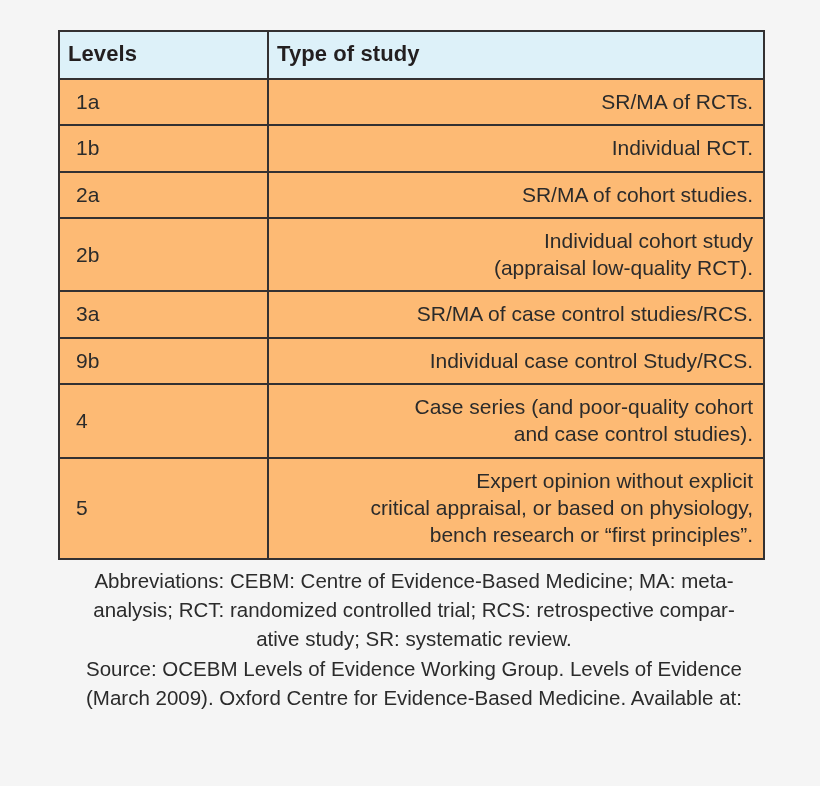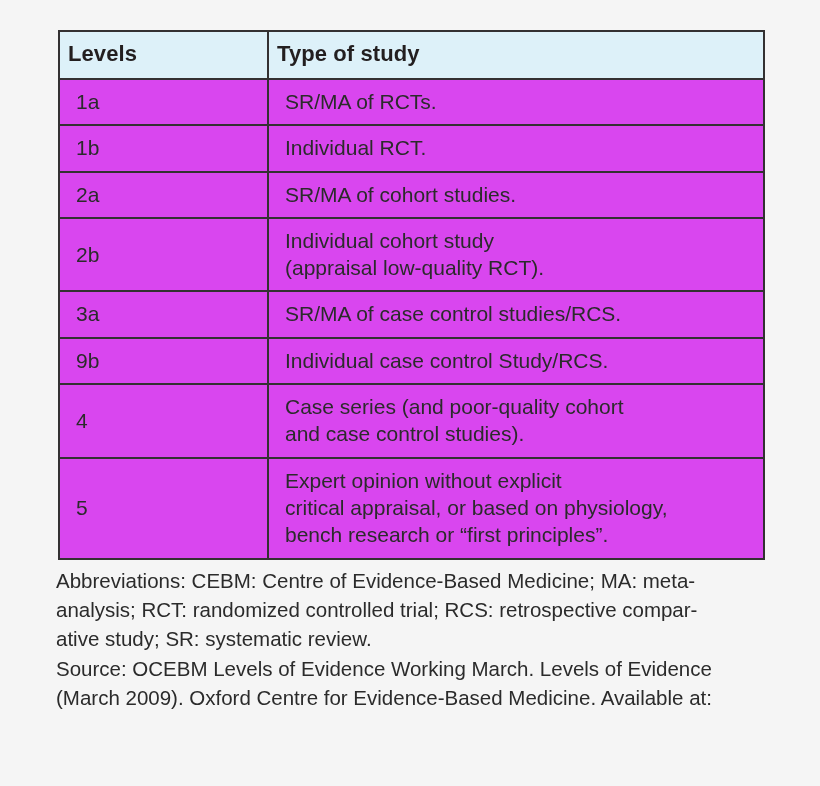--- a/index.html
+++ b/index.html
@@ -35,21 +35,21 @@
 
   .evidence-table col.col-level { width: 209px; }
   .evidence-table col.col-type  { width: 496px; }
 
   .evidence-table th,
   .evidence-table td {
     border-left: 2px solid #333132;
     border-right: 2px solid #333132;
     vertical-align: middle;
     text-align: left;
-    background: #d946ef;
+    background: #fdba74;
   }
 
   .evidence-table thead th {
     background: #ddf1f9;
     border-top: 2px solid #333132;
     border-bottom: 2px solid #333132;
     font-size: 22px;
     font-weight: bold;
     color: #231f20;
     padding: 9px 0 11px 8px;
@@ -65,20 +65,21 @@
     line-height: 1.30;
   }
 
   .evidence-table tbody tr:first-child td {
     border-top: none;
   }
 
   .cell-line {
     display: block;
     white-space: nowrap;
+    text-align: right;
   }
 
   
   .notes {
     position: absolute;
     left: 56px;
     top: 566px;
     width: 716px;
   }
 
@@ -89,20 +90,21 @@
     margin: 0;
   }
 
   .note-block + .note-block {
     margin-top: 1px;
   }
 
   .note-line {
     display: block;
     white-space: nowrap;
+    text-align: center;
   }
 
   .supref {
     font-size: 13px;
     vertical-align: super;
     line-height: 0;
   }
 </style>
 </head>
 <body>
@@ -176,18 +178,18 @@
     </tbody>
   </table>
 
   <div class="notes">
     <p class="note-block">
       <span class="note-line">Abbreviations: CEBM: Centre of Evidence-Based Medicine; MA: meta-</span>
       <span class="note-line">analysis; RCT: randomized controlled trial; RCS: retrospective compar-</span>
       <span class="note-line">ative study; SR: systematic review.</span>
     </p>
     <p class="note-block">
-      <span class="note-line">Source: OCEBM Levels of Evidence Working March. Levels of Evidence</span>
+      <span class="note-line">Source: OCEBM Levels of Evidence Working Group. Levels of Evidence</span>
       <span class="note-line">(March 2009). Oxford Centre for Evidence-Based Medicine. Available at:</span>
     </p>
   </div>
 
 </div>
 
 </body></html>

